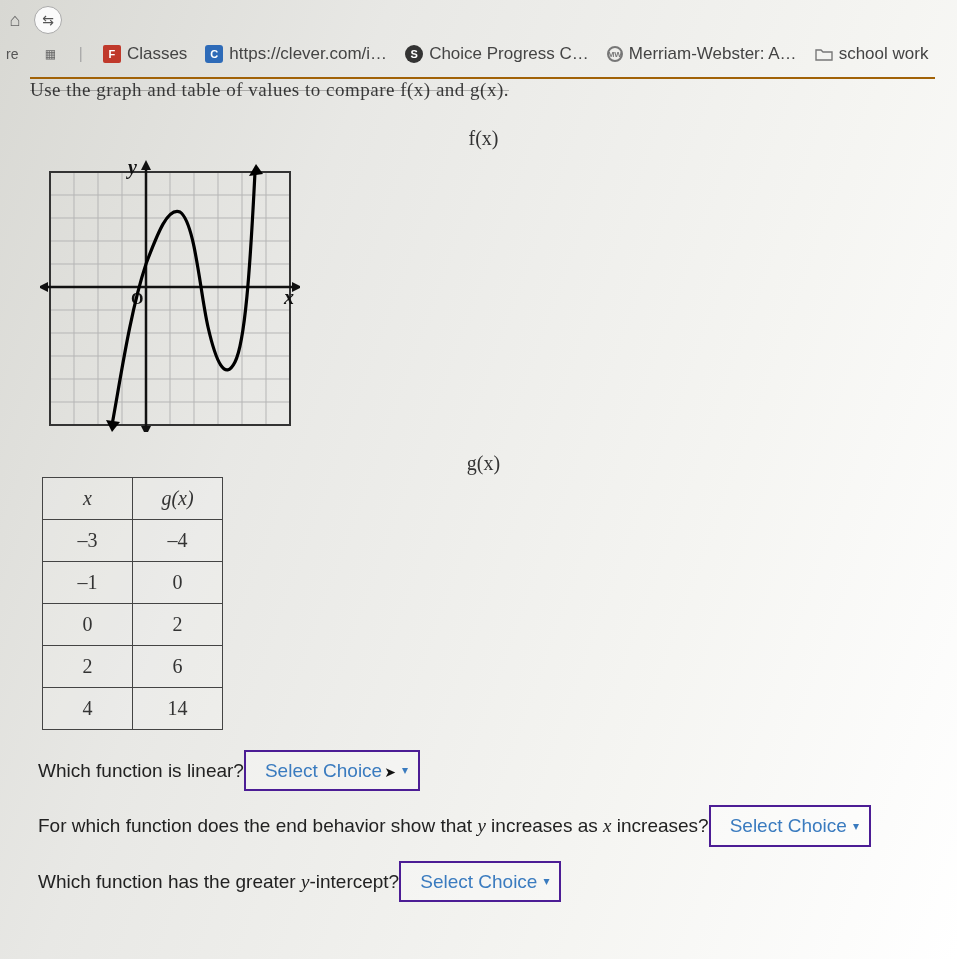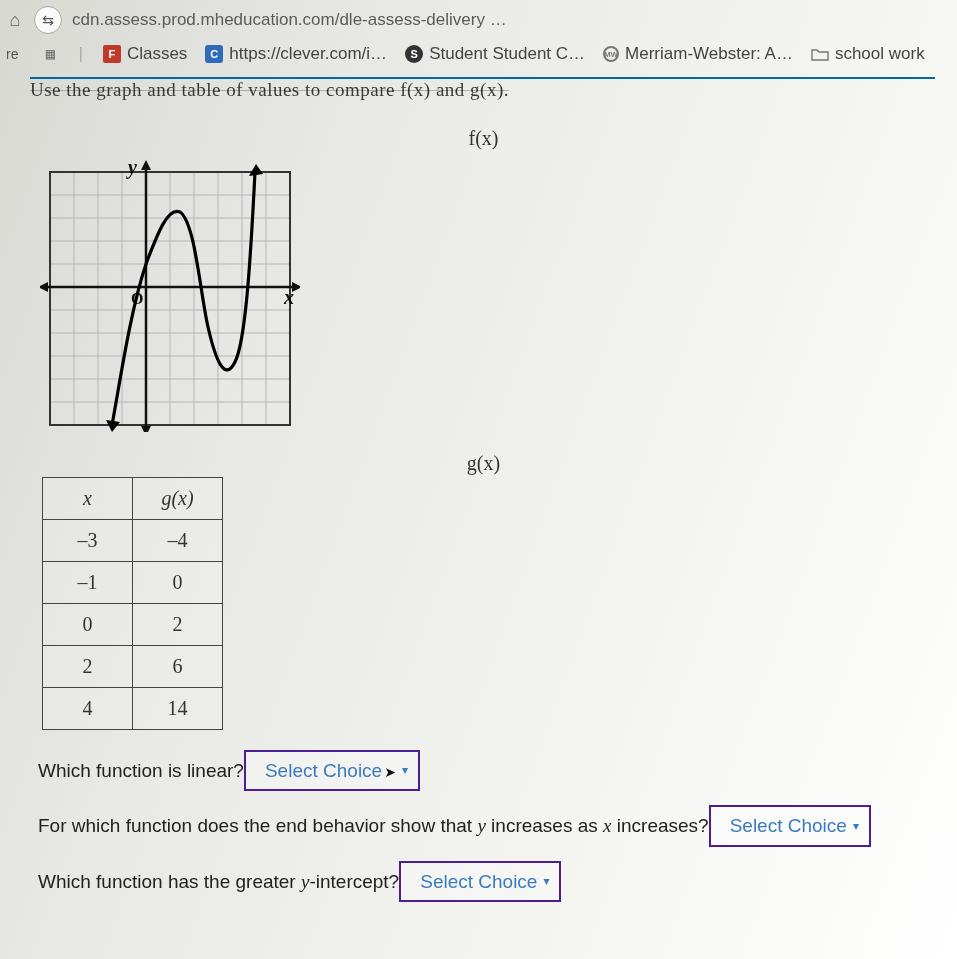--- a/index.html
+++ b/index.html
@@ -44,21 +44,21 @@
   .ico-folder  { color:#777; }
   .sep { color:#aaa; margin:0 2px; }
 
   
   .content { padding: 2px 22px 10px 30px; }
   .instr {
     font-family: "Times New Roman", serif;
     font-size: 19px;
     color: #3b3b3b;
     padding: 0 0 6px 0;
-    border-top: 2px solid #0369a1;
+    border-top: 2px solid #a16207;
     margin-top: -2px;
     letter-spacing: .5px;
     text-decoration: line-through;
     text-decoration-color: rgba(0,0,0,.25);
     text-decoration-thickness: 1px;
   }
   .fx-label, .gx-label {
     font-family: "Times New Roman", serif;
     font-size: 20px;
     color:#333;
@@ -108,41 +108,40 @@
   }
   .select-box .chev { font-size: 12px; }
   .cursor-glyph { position: relative; top: 2px; color:#111; font-size:14px; margin-left:-4px; }
 </style>
 </head>
 <body>
 
 <div class="addr-row">
   <span class="bm-ico" style="font-size:18px;color:#666;">⌂</span>
   <span class="addr-icon">⇆</span>
-  <span style="color:#5b5b5b;">cdn.assess.prod.mheducation.com/dle-assess-delivery …</span>
 </div>
 
 <div class="bm-row">
   <span class="lead">re</span>
   <span class="bm-ico" style="letter-spacing:-2px;color:#666;">▦</span>
   <span class="sep">|</span>
 
   <span class="bm-item">
     <span class="bm-ico ico-classes">F</span>
     <span>Classes</span>
   </span>
 
   <span class="bm-item">
     <span class="bm-ico ico-clever">C</span>
     <span>https://clever.com/i…</span>
   </span>
 
   <span class="bm-item">
     <span class="bm-ico ico-spc">S</span>
-    <span>Student Student C…</span>
+    <span>Choice Progress C…</span>
   </span>
 
   <span class="bm-item">
     <span class="bm-ico ico-mw">MW</span>
     <span>Merriam-Webster: A…</span>
   </span>
 
   <span class="bm-item">
     <span class="bm-ico ico-folder">
       <svg width="18" height="14" viewBox="0 0 18 14">

